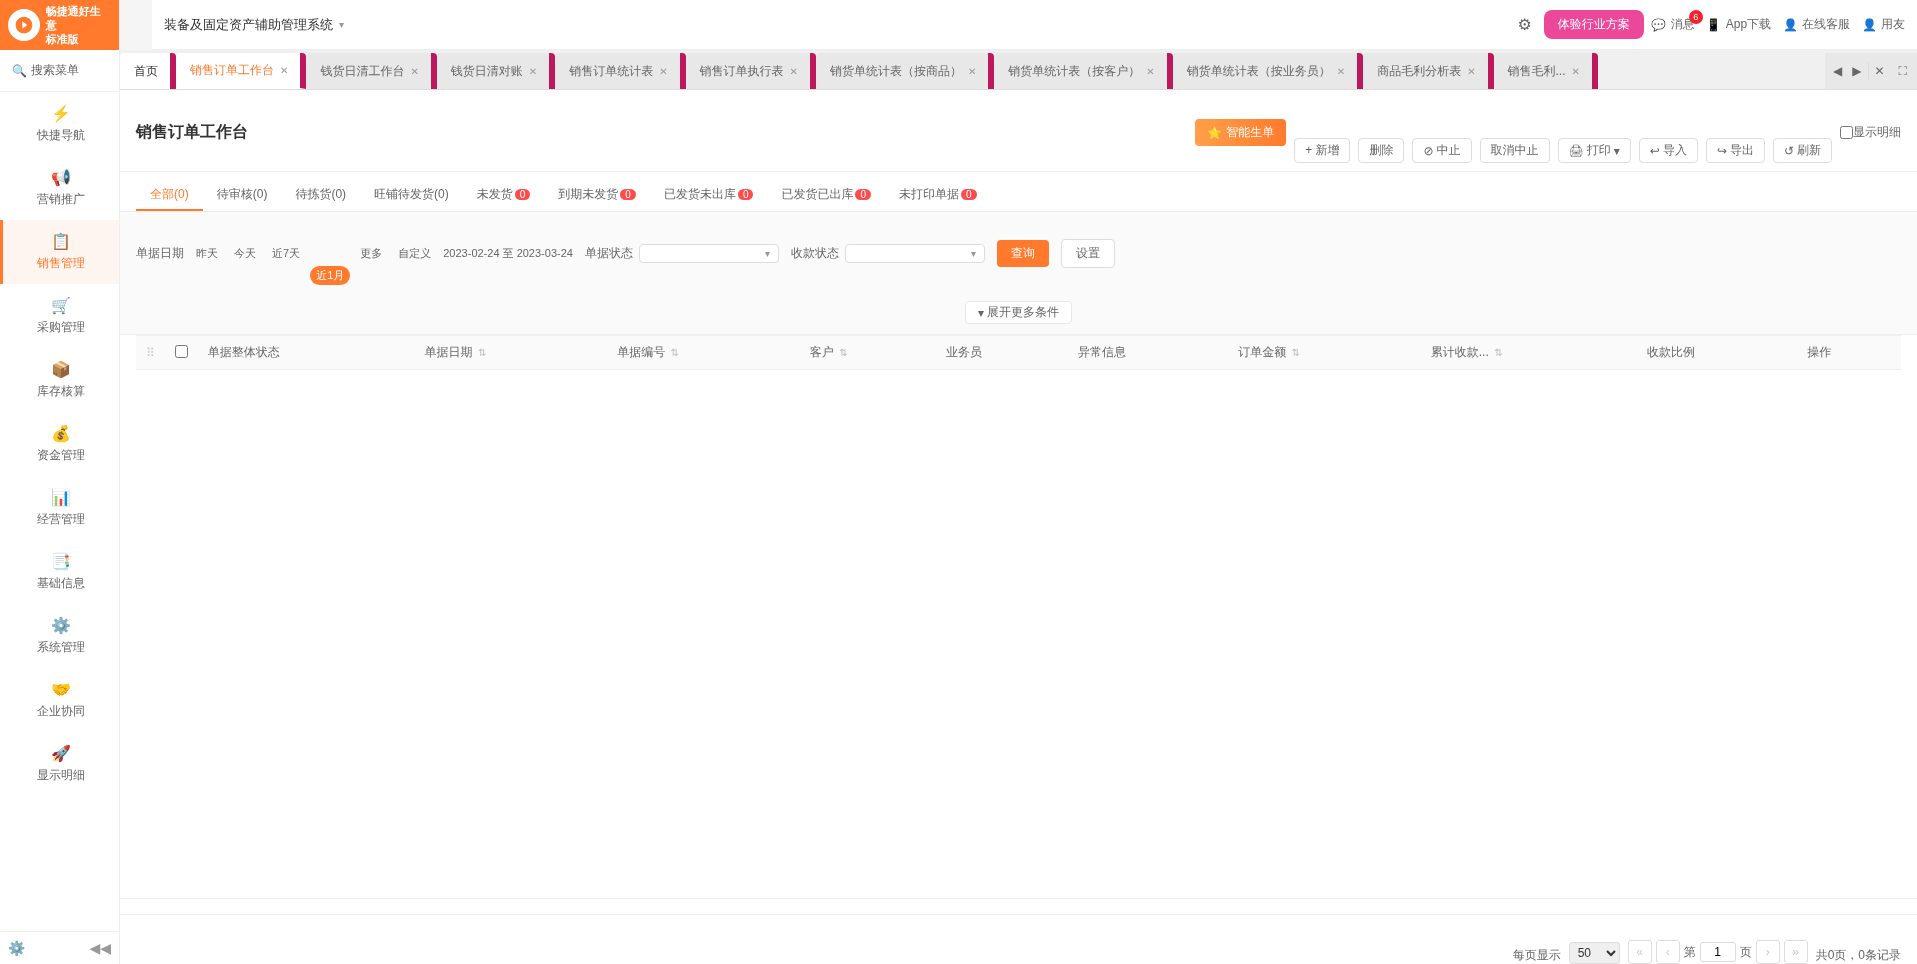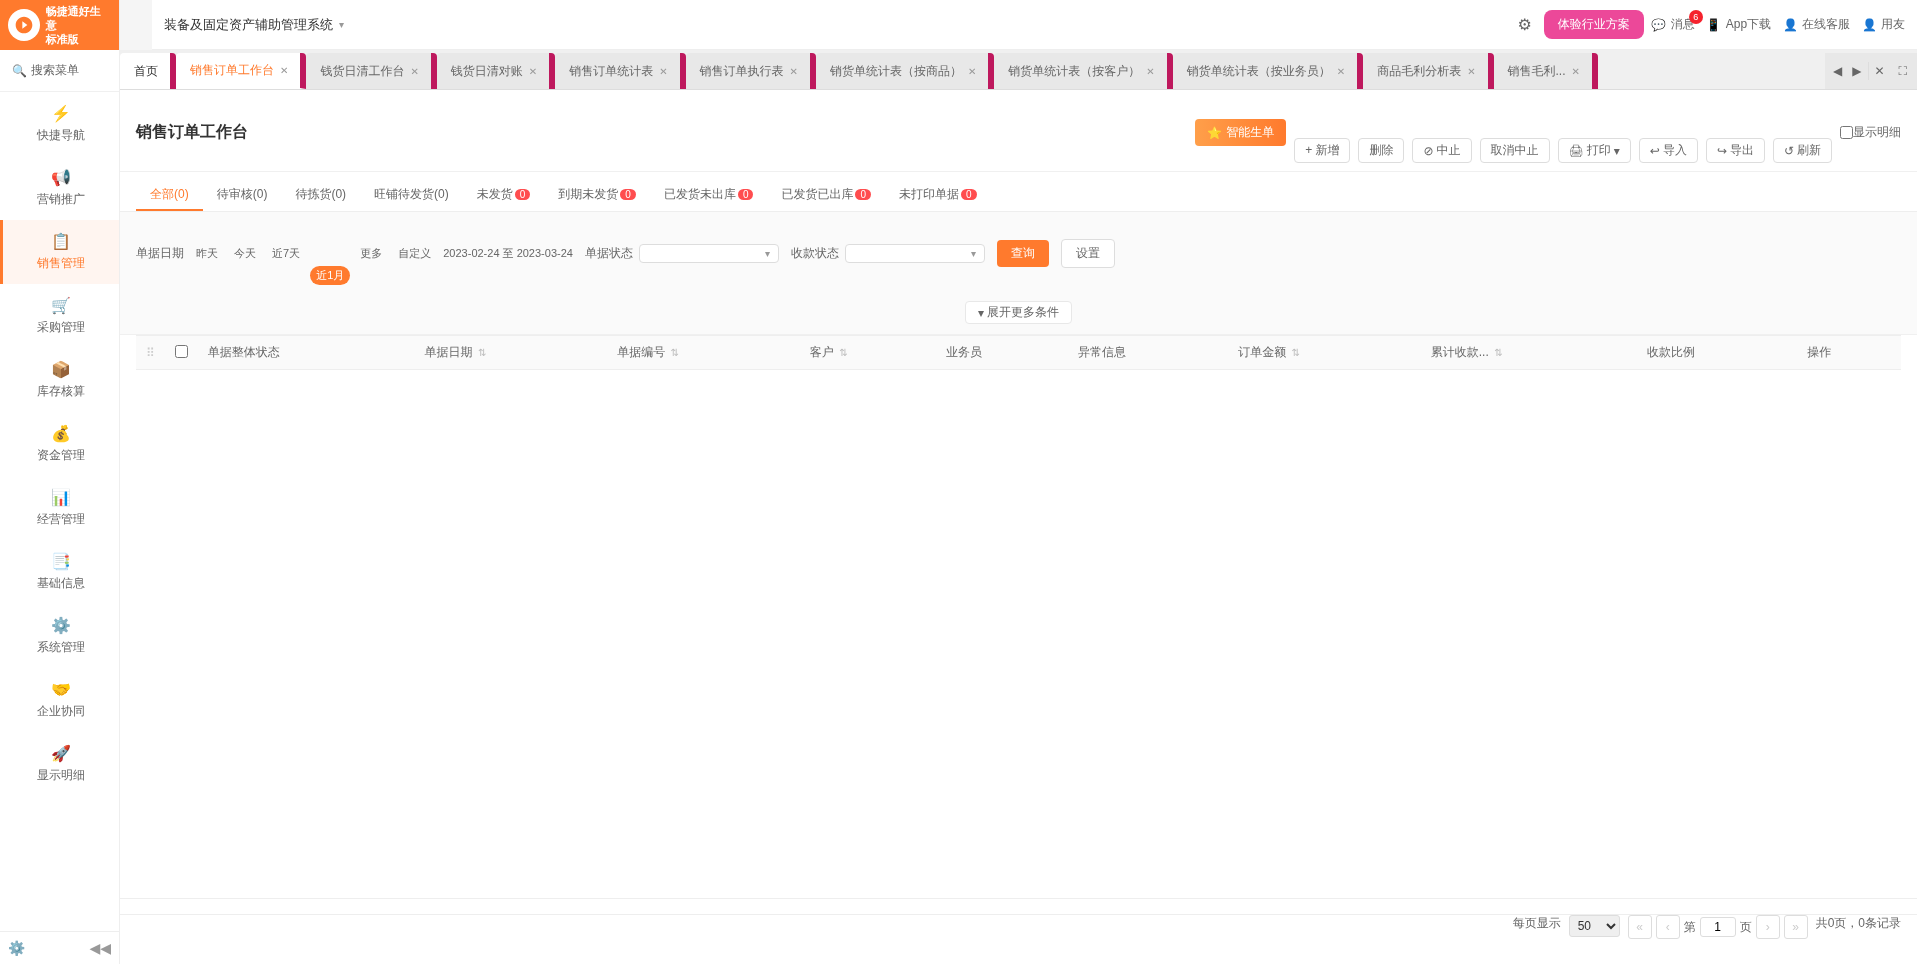--- a/index.html
+++ b/index.html
@@ -93,21 +93,21 @@
     table th .sort { color: #bbb; font-size: 10px; margin-left: 2px; }
     .th-checkbox { width: 30px; }
     .th-drag { width: 20px; color: #ccc; }
 
     
     .empty-state { flex: 1; display: flex; flex-direction: column; align-items: center; justify-content: center; padding: 60px 0; }
     .empty-icon { font-size: 80px; margin-bottom: 16px; opacity: 0.5; }
     .empty-text { color: #999; font-size: 13px; }
 
     
-    .pagination { height: 50px; border-top: 1px solid #eee; display: flex; align-items: flex-start; justify-content: flex-end; padding: 0 16px; gap: 8px; background: #fff; }
+    .pagination { height: 50px; border-top: 1px solid #eee; display: flex; align-items: flex-end; justify-content: flex-end; padding: 0 16px; gap: 8px; background: #fff; }
     .page-size-label { color: #666; font-size: 12px; }
     .page-size-select { border: 1px solid #ddd; border-radius: 3px; padding: 2px 4px; font-size: 12px; color: #333; }
     .page-nav { display: flex; align-items: center; gap: 4px; }
     .page-nav-btn { width: 24px; height: 24px; display: flex; align-items: center; justify-content: center; cursor: pointer; color: #666; border: 1px solid #ddd; border-radius: 3px; font-size: 12px; }
     .page-nav-btn.disabled { color: #ccc; cursor: not-allowed; }
     .page-input { border: 1px solid #ddd; border-radius: 3px; width: 36px; text-align: center; font-size: 12px; padding: 2px; }
     .page-total { color: #666; font-size: 12px; }
 
     
     .scroll-bar-wrap { height: 16px; border-top: 1px solid #eee; overflow-x: auto; padding: 0 16px; }

